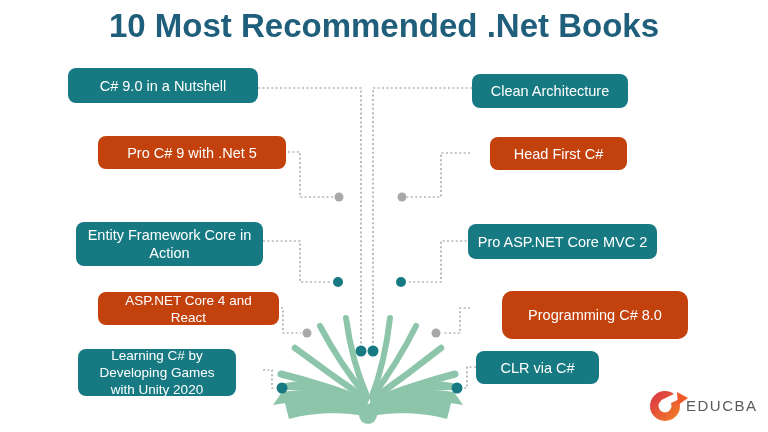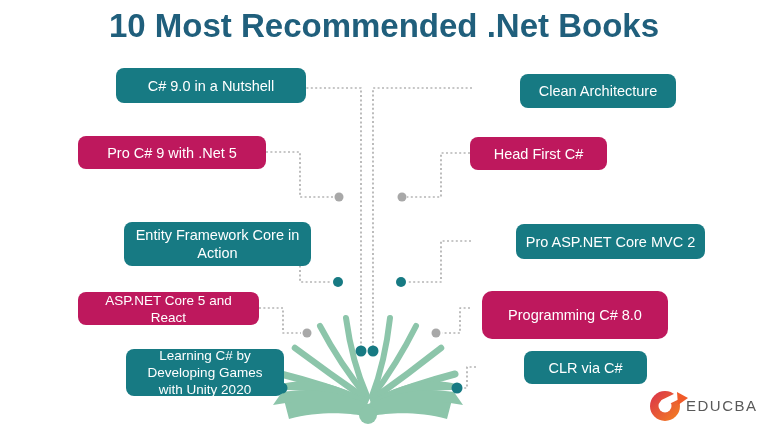--- a/index.html
+++ b/index.html
@@ -11,22 +11,22 @@
     position:absolute;left:0;top:7px;width:768px;margin:0;
     text-align:center;font-size:33px;font-weight:700;color:#205f7c;
     letter-spacing:0px;
   }
   .book-box{
     position:absolute;border-radius:8px;color:#ffffff;
     display:flex;align-items:center;justify-content:center;
     text-align:center;font-size:14.5px;line-height:18px;
     padding:0 8px;box-sizing:border-box;
   }
-  .book-box.teal{background:#177a83;margin-left:48px;}
-  .book-box.gray{background:#be185d;}
+  .book-box.teal{background:#177a83;}
+  .book-box.gray{background:#c2410c;margin-left:20px;}
   .small-text{font-size:13.5px;line-height:17px;}
   #overlay{position:absolute;left:0;top:0;width:768px;height:432px;}
   #logo-text{font-family:"Liberation Sans",sans-serif;}
 </style>
 </head>
 <body>
 
 <div id="canvas">
 
   <h1 id="title">10 Most Recommended .Net Books</h1>
@@ -97,21 +97,21 @@
         <rect x="664" y="399" width="21" height="7" fill="#ffffff" transform="rotate(-26 665 406)"></rect>
         <path d="M677,392 L688,398 L678,405 Z" fill="#f05a28"></path>
       </g>
       <text id="logo-text" x="686" y="411" font-size="15" letter-spacing="1.5" fill="#595959">EDUCBA</text>
     </g>
   </svg>
 
   <div class="book-box teal" style="left:68px;top:68px;width:190px;height:35px;">C# 9.0 in a Nutshell</div>
   <div class="book-box gray" style="left:78px;top:136px;width:188px;height:33px;">Pro C# 9 with .Net 5</div>
   <div class="book-box teal" style="left:76px;top:222px;width:187px;height:44px;">Entity Framework Core in Action</div>
-  <div class="book-box gray small-text" style="left:78px;top:292px;width:181px;height:33px;">ASP.NET Core 5 and React</div>
+  <div class="book-box gray small-text" style="left:78px;top:292px;width:181px;height:33px;">ASP.NET Core 4 and React</div>
   <div class="book-box teal small-text" style="left:78px;top:349px;width:158px;height:47px;">Learning C# by Developing Games with Unity 2020</div>
 
   <div class="book-box gray" style="left:470px;top:137px;width:137px;height:33px;">Head First C#</div>
   <div class="book-box teal" style="left:472px;top:74px;width:156px;height:34px;">Clean Architecture</div>
   <div class="book-box teal" style="left:468px;top:224px;width:189px;height:35px;">Pro ASP.NET Core MVC 2</div>
   <div class="book-box gray" style="left:482px;top:291px;width:186px;height:48px;border-radius:10px;">Programming C# 8.0</div>
   <div class="book-box teal" style="left:476px;top:351px;width:123px;height:33px;">CLR via C#</div>
 
 </div>
 

